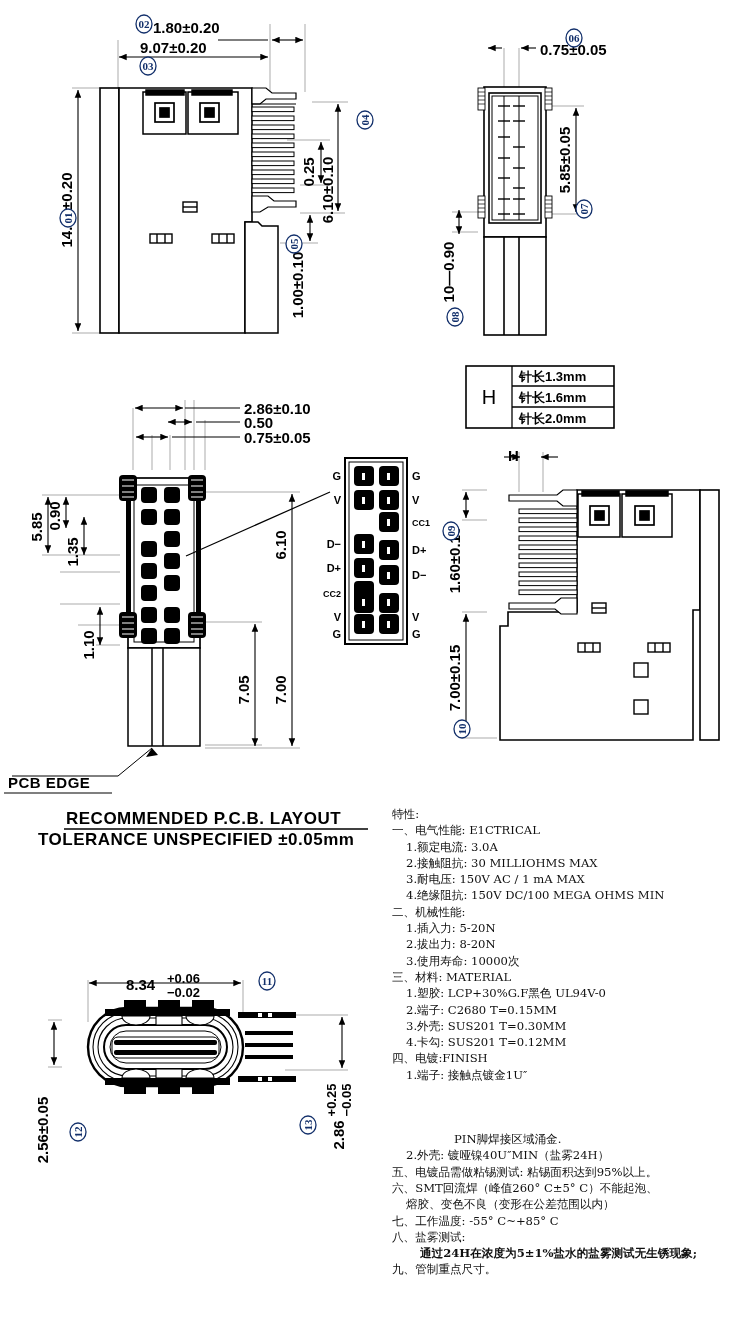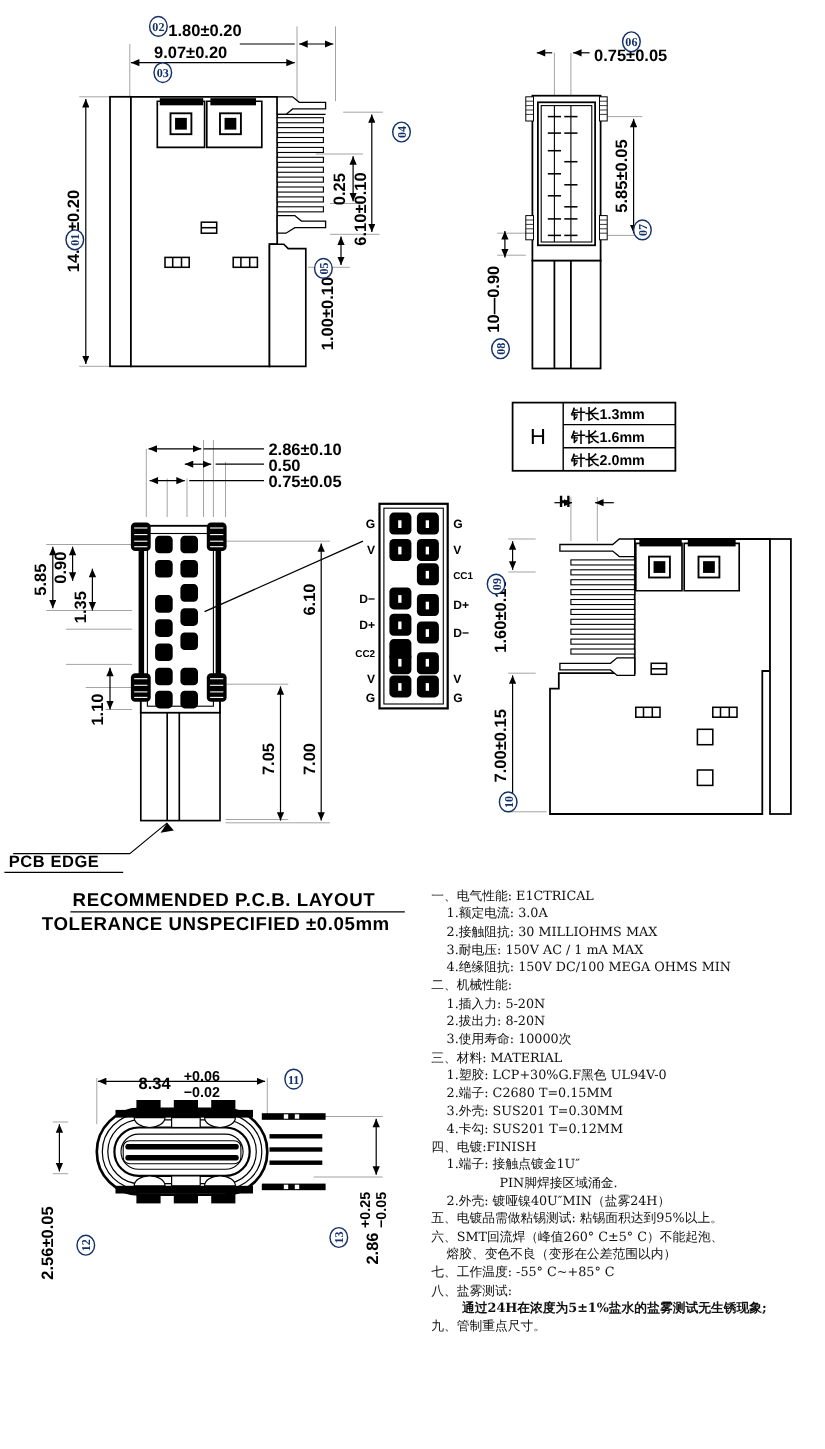--- a/index.html
+++ b/index.html
@@ -21,21 +21,21 @@
   .tblh{font-family:"Liberation Sans", sans-serif;font-size:20px;fill:#000;}
   
   .spec{
     position:absolute;left:392px;top:806px;width:358px;
     font-family:"DejaVu Serif", serif;
     font-size:11.6px;line-height:16.3px;color:#101010;
   }
   .spec div{white-space:pre;}
   .ind1{padding-left:14px;}
   .ind2{padding-left:28px;font-weight:bold;}
-  .ind3{padding-left:62px;}
+  .ind3{padding-left:62px;margin-top:48px;}
 </style>
 </head>
 <body>
 
 <div class="page">
 
 <svg class="layer" viewBox="0 0 750 1317">
   <defs>
     <marker id="ar" markerWidth="8" markerHeight="8" refX="7" refY="3" orient="auto">
       <path d="M0,0 L7,3 L0,6 z" fill="#000"></path>
@@ -594,16 +594,17 @@
           <text class="bub" x="78" y="1136" text-anchor="middle" transform="rotate(-90 78 1132)">12</text>
         </g>
     <g>
           <ellipse cx="308" cy="1125" rx="8" ry="9" fill="#fff" stroke="#13306b" stroke-width="1.3"></ellipse>
           <text class="bub" x="308" y="1129" text-anchor="middle" transform="rotate(-90 308 1125)">13</text>
         </g>
   </g>
 </svg>
 
 <div class="spec">
+  <div>特性:</div>
   <div id="spec-lines"><div class="">一、电气性能: E1CTRICAL</div><div class="ind1">1.额定电流: 3.0A</div><div class="ind1">2.接触阻抗: 30 MILLIOHMS MAX</div><div class="ind1">3.耐电压: 150V AC / 1 mA MAX</div><div class="ind1">4.绝缘阻抗: 150V DC/100 MEGA OHMS MIN</div><div class="">二、机械性能:</div><div class="ind1">1.插入力: 5-20N</div><div class="ind1">2.拔出力: 8-20N</div><div class="ind1">3.使用寿命: 10000次</div><div class="">三、材料: MATERIAL</div><div class="ind1">1.塑胶: LCP+30%G.F黑色 UL94V-0</div><div class="ind1">2.端子: C2680 T=0.15MM</div><div class="ind1">3.外壳: SUS201 T=0.30MM</div><div class="ind1">4.卡勾: SUS201 T=0.12MM</div><div class="">四、电镀:FINISH</div><div class="ind1">1.端子: 接触点镀金1U″</div><div class="ind3">PIN脚焊接区域涌金.</div><div class="ind1">2.外壳: 镀哑镍40U″MIN（盐雾24H）</div><div class="">五、电镀品需做粘锡测试: 粘锡面积达到95%以上。</div><div class="">六、SMT回流焊（峰值260° C±5° C）不能起泡、</div><div class="ind1">熔胶、变色不良（变形在公差范围以内）</div><div class="">七、工作温度: -55° C~+85° C</div><div class="">八、盐雾测试:</div><div class="ind2">通过24H在浓度为5±1%盐水的盐雾测试无生锈现象;</div><div class="">九、管制重点尺寸。</div></div>
 </div>
 
 </div>
 
 </body></html>

